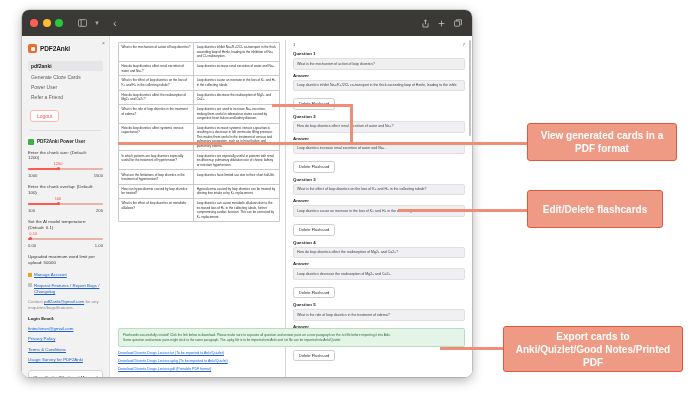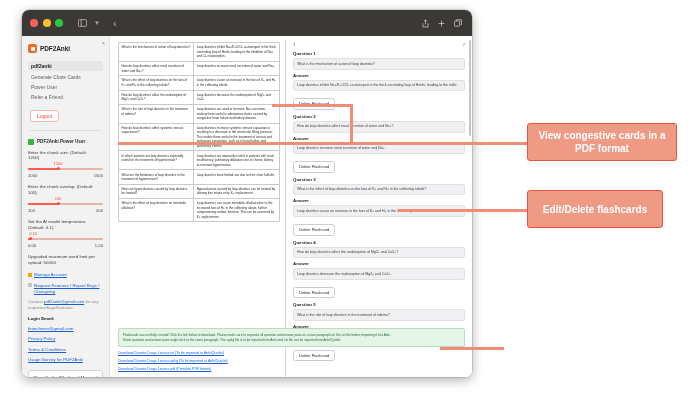--- a/index.html
+++ b/index.html
@@ -422,22 +422,23 @@
           <div class="dl-link">Download Diuretic Drugs Lecture.pdf (Printable PDF format)</div>
         </div>
 
       </div>
     </div>
   </div>
 
   <div class="k1c"></div>
   <div class="k1b"></div>
   <div class="connector k1"></div>
-  <div class="callout c1">View congestive cards in a PDF format</div>
+  <div class="callout c1">View generated cards in a PDF format</div>
 
   <div class="k2b"></div>
   <div class="connector k2"></div>
   <div class="callout c2">Edit/Delete flashcards</div>
 
   <div class="k3b"></div>
   <div class="connector k3"></div>
+  <div class="callout c3">Export cards to Anki/Quizlet/Good Notes/Printed PDF</div>
 
 </div>
 
 </body></html>

